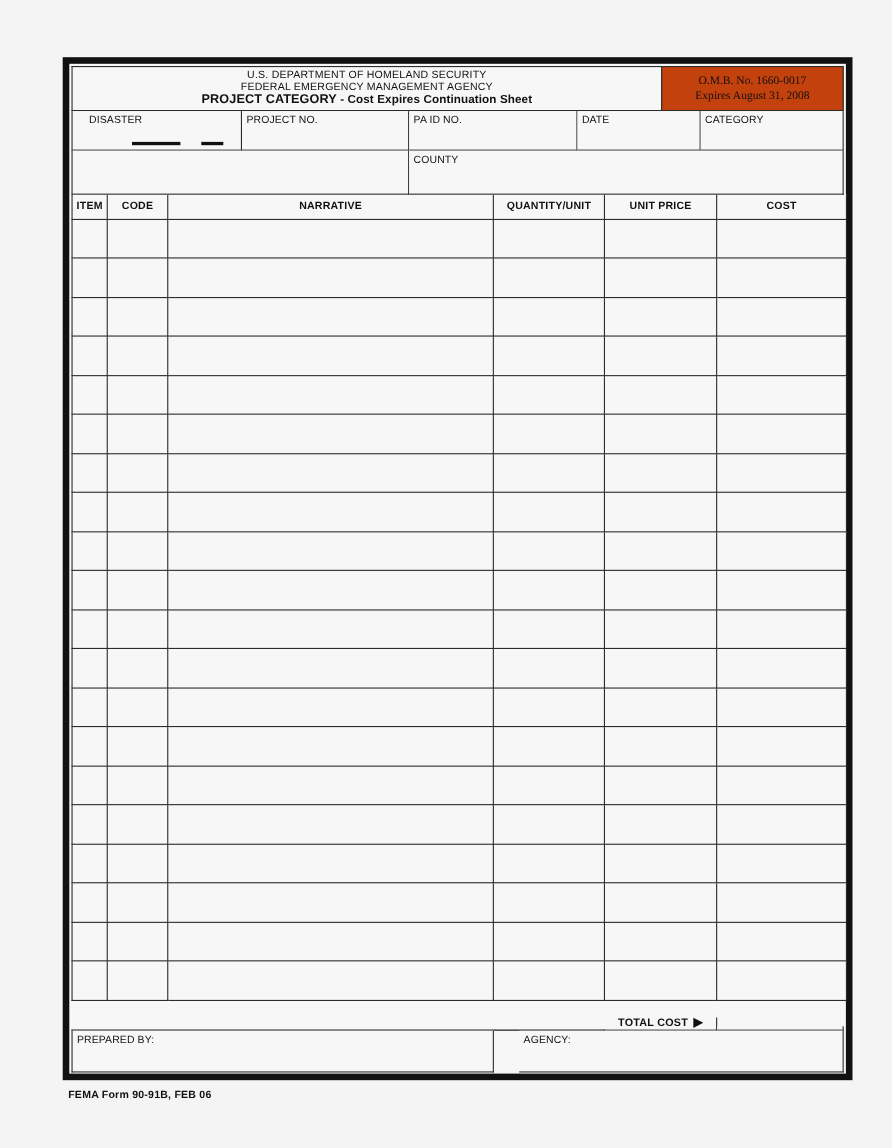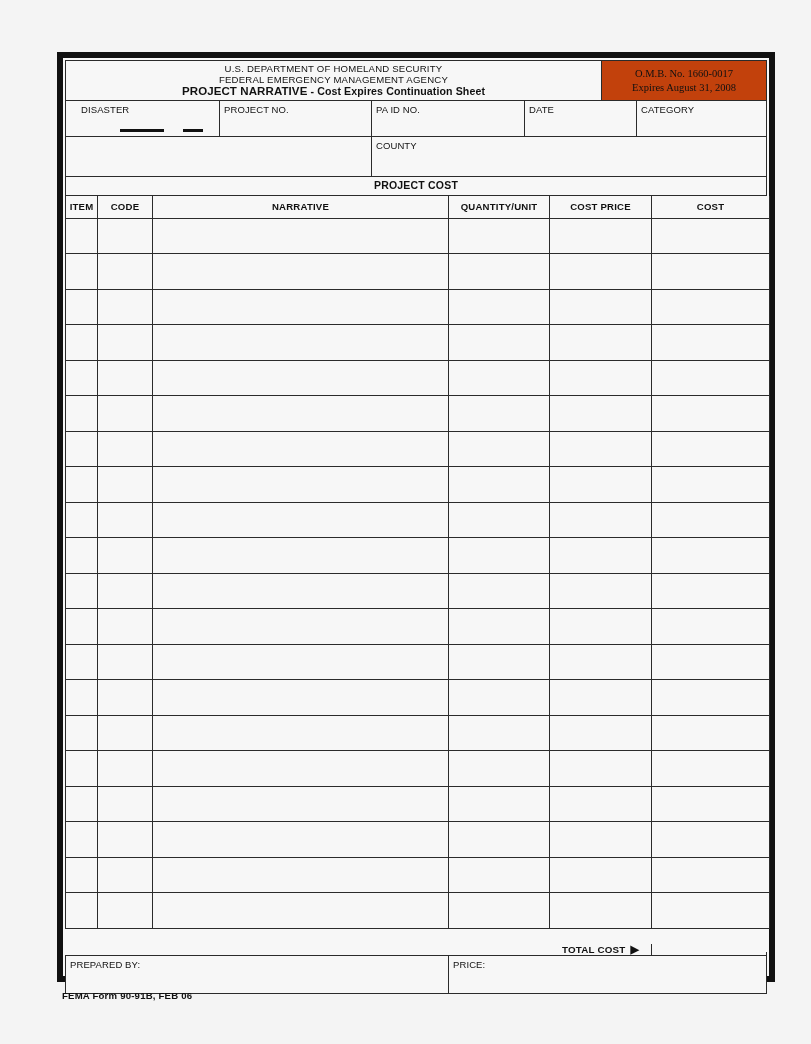--- a/index.html
+++ b/index.html
@@ -207,21 +207,21 @@
   #total-value-cell {
     flex: 1 1 auto;
     border: 1.5px solid #2b2b2b;
     border-top: none;
     border-left: none;
     box-sizing: border-box;
     background: #f7f7f7;
   }
 
   
-  #sig-row { height: 38px; display: flex; }
+  #sig-row { height: 38px; display: flex; gap: 23px; }
   #prepared-cell { width: 384px; border-top: none; }
   #title-cell { flex: 1 1 auto; border-top: none; border-left: none; }
 
   
   #form-footer {
     position: absolute;
     left: 62px;
     top: 990px;
     font-size: 9.6px;
     font-weight: bold;
@@ -234,21 +234,21 @@
 
 <div id="page">
 
   <div id="form-frame">
     <div id="form-inner">
 
       <div id="masthead">
         <div id="agency-block">
           <div id="agency-line1">U.S. DEPARTMENT OF HOMELAND SECURITY</div>
           <div id="agency-line2">FEDERAL EMERGENCY MANAGEMENT AGENCY</div>
-          <div id="form-title"><span>PROJECT NARRATIVE</span><span class="small-title"> - </span><span class="small-title">Cost Expires Continuation Sheet</span></div>
+          <div id="form-title"><span>PROJECT CATEGORY</span><span class="small-title"> - </span><span class="small-title">Cost Expires Continuation Sheet</span></div>
         </div>
         <div id="omb-block">
           <div>O.M.B. No. 1660-0017</div>
           <div>Expires August 31, 2008</div>
         </div>
       </div>
 
       <div id="ident-row1">
         <div class="cell" id="disaster-cell">
           <span class="lbl">DISASTER</span>
@@ -279,38 +279,37 @@
       <div id="ident-row2">
         <div class="cell" id="applicant-cell">
           <span class="lbl"></span>
         </div>
         <div class="cell" id="county-cell">
           <span class="lbl">COUNTY</span>
           <span class="lbl"></span>
         </div>
       </div>
 
-      <div id="project-cost-banner">PROJECT COST</div>
 
       <table id="cost-table">
         <colgroup>
           <col class="c-item">
             <col class="c-code">
             <col class="c-narr">
           <col class="c-qty">
             <col class="c-price">
             <col class="c-cost">
         </colgroup>
         <thead>
           <tr>
             <th>ITEM</th>
             <th>CODE</th>
             <th>NARRATIVE</th>
             <th>QUANTITY/UNIT</th>
-            <th>COST PRICE</th>
+            <th>UNIT PRICE</th>
             <th>COST</th>
           </tr>
         </thead>
         <tbody id="cost-table-body">
             <tr>
               <td>
                 <span class="lbl"></span>
               </td>
               <td>
                 <span class="lbl"></span>
@@ -721,21 +720,21 @@
           <span class="lbl"></span>
         </div>
       </div>
 
       <div id="sig-row">
         <div class="cell" id="prepared-cell">
           <span class="lbl">PREPARED BY:</span>
           <span class="lbl"></span>
         </div>
         <div class="cell" id="title-cell">
-          <span class="lbl">PRICE:</span>
+          <span class="lbl">AGENCY:</span>
           <span class="lbl"></span>
         </div>
       </div>
 
     </div>
   </div>
 
   <div id="form-footer">FEMA Form 90-91B, FEB 06</div>
 
 </div>

